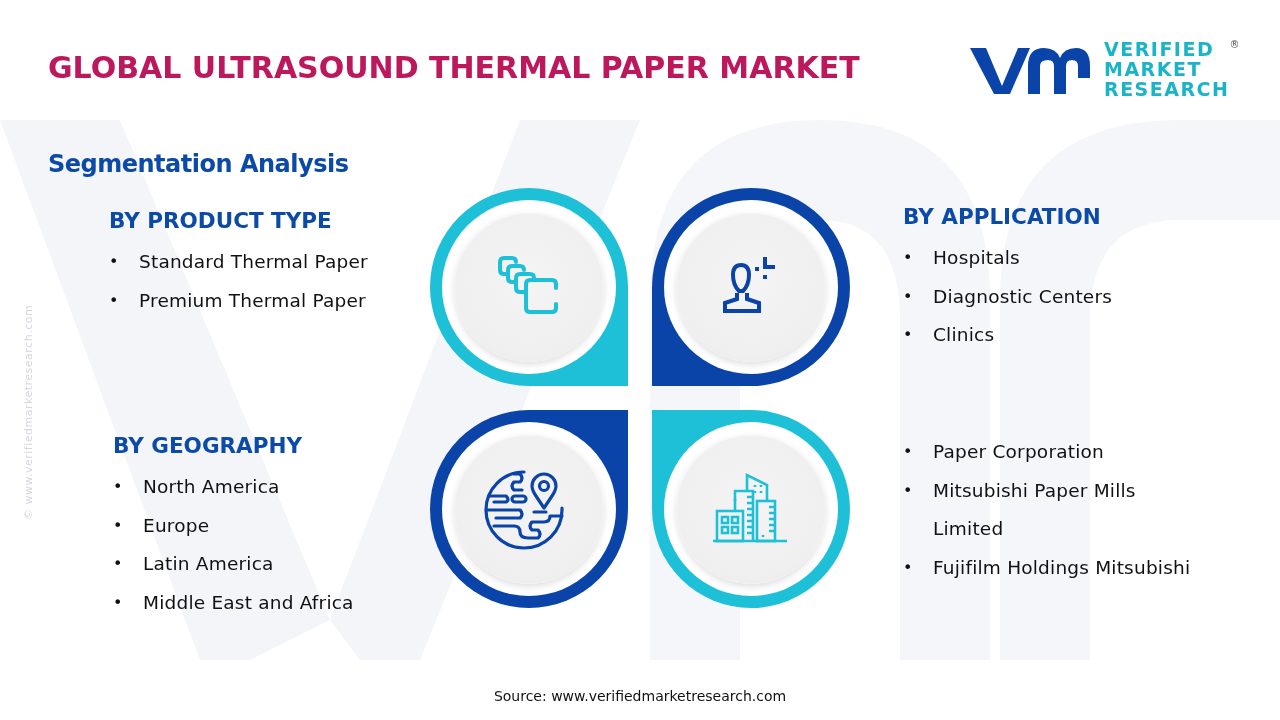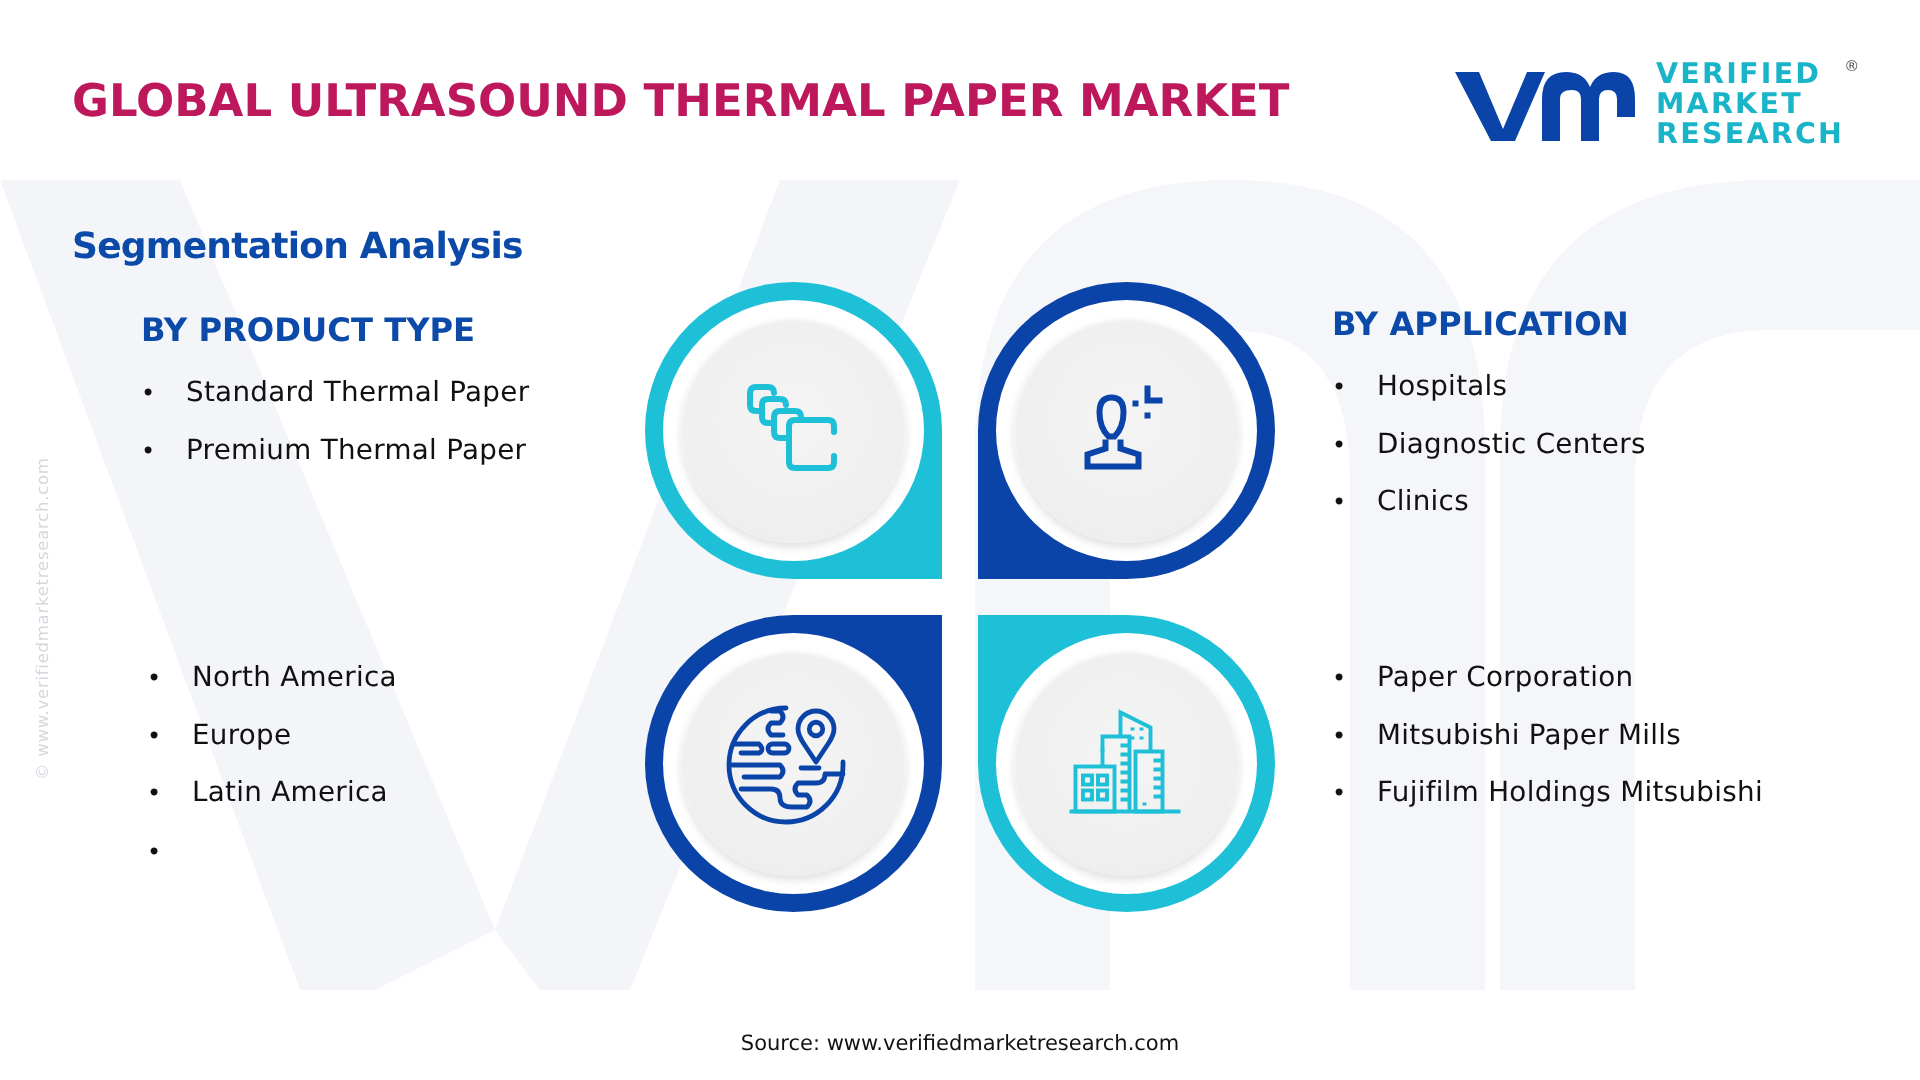--- a/index.html
+++ b/index.html
@@ -23,21 +23,21 @@
     .logo { position: absolute; left: 966px; top: 38px; z-index: 2; display: flex; align-items: center; justify-content: flex-end; }
     .logo-text { margin-left: 10px; line-height: 20px; font-family: "DejaVu Sans", sans-serif; font-weight: bold; font-size: 19px; color: #1ab4c9; letter-spacing: 1.5px; position: relative; }
     .logo-reg { position: absolute; right: -10px; top: -4px; font-size: 10px; color: #555; font-weight: normal; letter-spacing: 0; }
 
     .subtitle {
       position: absolute; left: 48px; top: 150px; z-index: 2;
       font-family: "DejaVu Sans", sans-serif; font-weight: bold;
       font-size: 24px; color: #0b4aa8; letter-spacing: -0.5px;
     }
 
-    .segment { position: absolute; z-index: 2; }
+    .segment { position: absolute; z-index: 2; margin-left: 15px; }
     .segment h3 {
       font-family: "DejaVu Sans", sans-serif; font-weight: bold; font-size: 21.5px; color: #0b4aa8;
       margin-bottom: 10px; letter-spacing: 0px;
     }
     .segment ul { list-style: none; }
     .segment li {
       position: relative; padding-left: 30px; font-family: "DejaVu Sans", sans-serif;
       font-size: 18.5px; color: #111; line-height: 38.5px; letter-spacing: 0.2px;
     }
     .segment li .bullet { position: absolute; left: 0; top: 0; font-size: 16px; }
@@ -111,32 +111,34 @@
 <div class="segment seg-application">
   <h3>BY APPLICATION</h3>
   <ul>
     <li><span class="bullet">•</span><span>Hospitals</span></li>
     <li><span class="bullet">•</span><span>Diagnostic Centers</span></li>
     <li><span class="bullet">•</span><span>Clinics</span></li>
   </ul>
 </div>
 
 <div class="segment seg-geography">
+  <h3>BY GEOGRAPHY</h3>
   <ul>
     <li><span class="bullet">•</span><span>North America</span></li>
     <li><span class="bullet">•</span><span>Europe</span></li>
     <li><span class="bullet">•</span><span>Latin America</span></li>
-    <li><span class="bullet">•</span></li>
+    <li><span class="bullet">•</span><span>Middle East and Africa</span></li>
   </ul>
 </div>
 
 <div class="segment seg-players">
   <ul>
     <li><span class="bullet">•</span><span>Paper Corporation</span></li>
     <li><span class="bullet">•</span><span>Mitsubishi Paper Mills</span></li>
+    <li class="cont"><span>Limited</span></li>
     <li><span class="bullet">•</span><span>Fujifilm Holdings Mitsubishi</span></li>
   </ul>
 </div>
 
 <div class="petals">
   <div class="petal petal-tl">
     <div class="petal-inner">
       <div class="petal-disc">
         <svg width="70" height="70" viewBox="0 0 70 70" fill="none" stroke="#1ec0d8" stroke-width="4" stroke-linejoin="round" stroke-linecap="round">
           <path d="M14 22 L10 22 Q6 22 6 18 L6 10 Q6 6 10 6 L18 6 Q22 6 22 10"></path>

